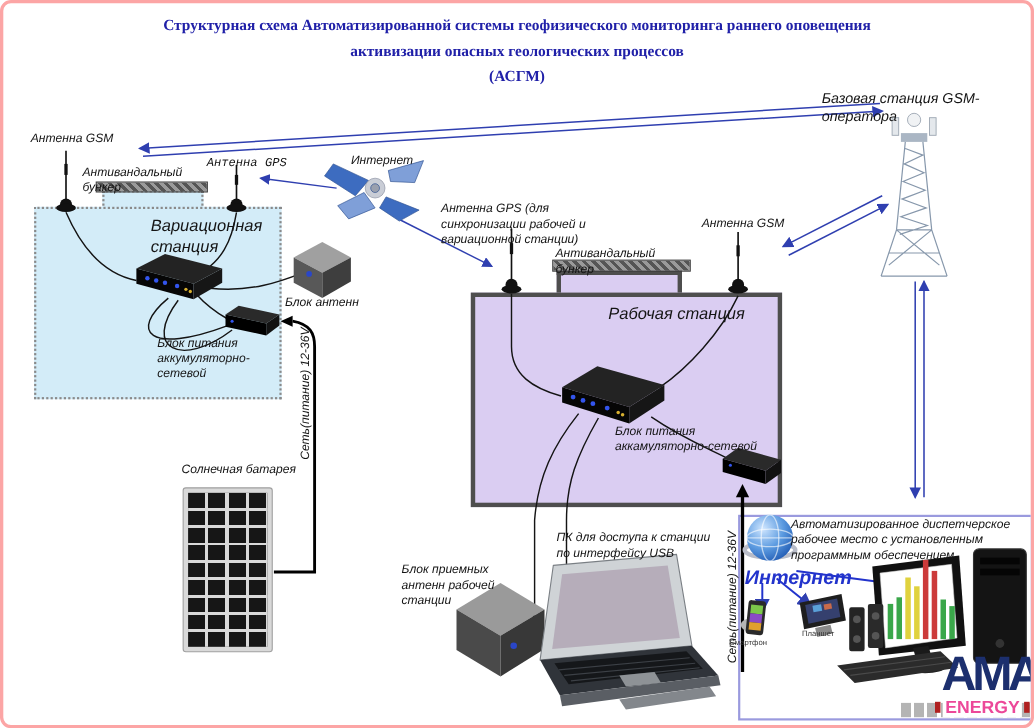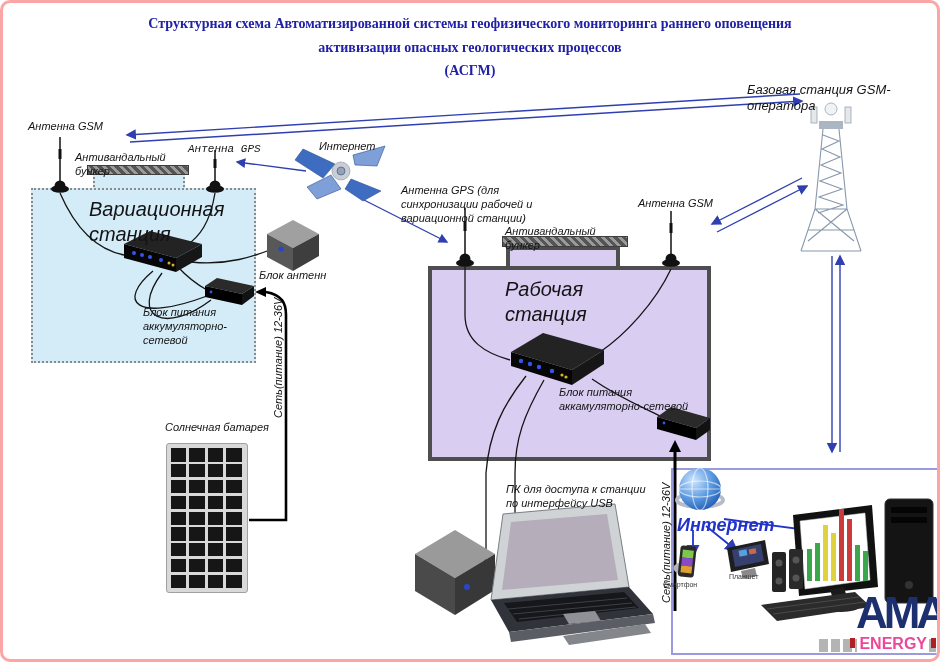--- a/index.html
+++ b/index.html
@@ -4,21 +4,21 @@
 <style>
   html,body{margin:0;padding:0;background:#fff;}
   .canvas{position:relative;width:940px;height:662px;box-sizing:border-box;
     border:3px solid #fca5a5;border-radius:10px;background:#fff;overflow:hidden;
     font-family:"Liberation Sans",sans-serif;}
   .ttl{position:absolute;left:0;width:100%;text-align:center;
     font-family:"Liberation Serif",serif;font-weight:700;font-size:14px;color:#2020a8;}
   .lbl{position:absolute;font:italic 11px/1.25 "Liberation Sans",sans-serif;
     color:#141414;text-align:left;z-index:6;}
   .lbl.ta-l{text-align:left;}
-  .lbl.big{font-size:20px;}
+  .lbl.big{font-size:15px;margin-left:48px;}
   .lbl.md{font-size:13px;}
   .lbl.tiny{font-size:7px;font-style:normal;color:#333;}
   .lbl.blue{color:#2233cc;font-size:18px;font-weight:bold;}
   .rot{position:absolute;transform:rotate(-90deg);transform-origin:0 0;white-space:nowrap;
     font:italic 11px "Liberation Sans",sans-serif;color:#141414;z-index:6;}
   .box-left{position:absolute;left:28px;top:185px;width:225px;height:175px;
     background:#d3ecf8;border:2px dotted #8a8a8a;box-sizing:border-box;z-index:1;}
   .plate-left{position:absolute;left:90px;top:170px;width:92px;height:18px;
     background:#d3ecf8;border:2px dotted #8a8a8a;border-bottom:none;box-sizing:border-box;z-index:1;}
   .bar{position:absolute;background:repeating-linear-gradient(45deg,#555 0 3px,#9a9a9a 3px 6px);
@@ -300,24 +300,26 @@
   <div class="rot" style="left:269px;top:415px;">Сеть(питание) 12-36V</div>
   <div class="lbl ta-l" style="left:162px;top:418px;width:110px;font-style:italic;">Солнечная батарея</div>
 
   <div class="lbl" style="left:316px;top:137px;width:62px;">Интернет</div>
   <div class="lbl" style="left:398px;top:181px;width:168px;">Антенна GPS (для синхронизации рабочей и вариационной станции)</div>
   <div class="lbl" style="left:502px;top:222px;width:122px;">Антивандальный бункер</div>
   <div class="lbl big" style="left:502px;top:274px;width:128px;">Рабочая станция</div>
   <div class="lbl" style="left:635px;top:194px;width:84px;">Антенна GSM</div>
   <div class="lbl" style="left:556px;top:383px;width:152px;">Блок питания аккамуляторно-сетевой</div>
   <div class="rot" style="left:657px;top:600px;">Сеть(питание) 12-36V</div>
+  <div class="lbl" style="left:362px;top:509px;width:120px;">Блок приемных антенн рабочей станции</div>
   <div class="lbl" style="left:503px;top:480px;width:152px;">ПК для доступа к станции по интерфейсу USB</div>
 
   <div class="lbl md" style="left:744px;top:79px;width:152px;">Базовая станция GSM-оператора</div>
 
+  <div class="lbl ta-l" style="left:716px;top:468px;width:216px;">Автоматизированное диспетчерское рабочее место  с установленным программным обеспечением</div>
   <div class="lbl blue ta-l" style="left:674px;top:511px;width:64px;">Интернет</div>
   <div class="lbl tiny" style="left:660px;top:578px;width:50px;">Смартфон</div>
   <div class="lbl tiny" style="left:726px;top:570px;width:46px;">Планшет</div>
 
   <div class="ama">
     <div class="ama-top">
       <span class="ama-brand">AMA</span>
       <svg width="26" height="50" viewBox="0 0 26 50">
         <polygon points="8,0 24,0 14,20 26,20 2,50 11,26 0,26" fill="#1c2f6e"></polygon>
       </svg>

